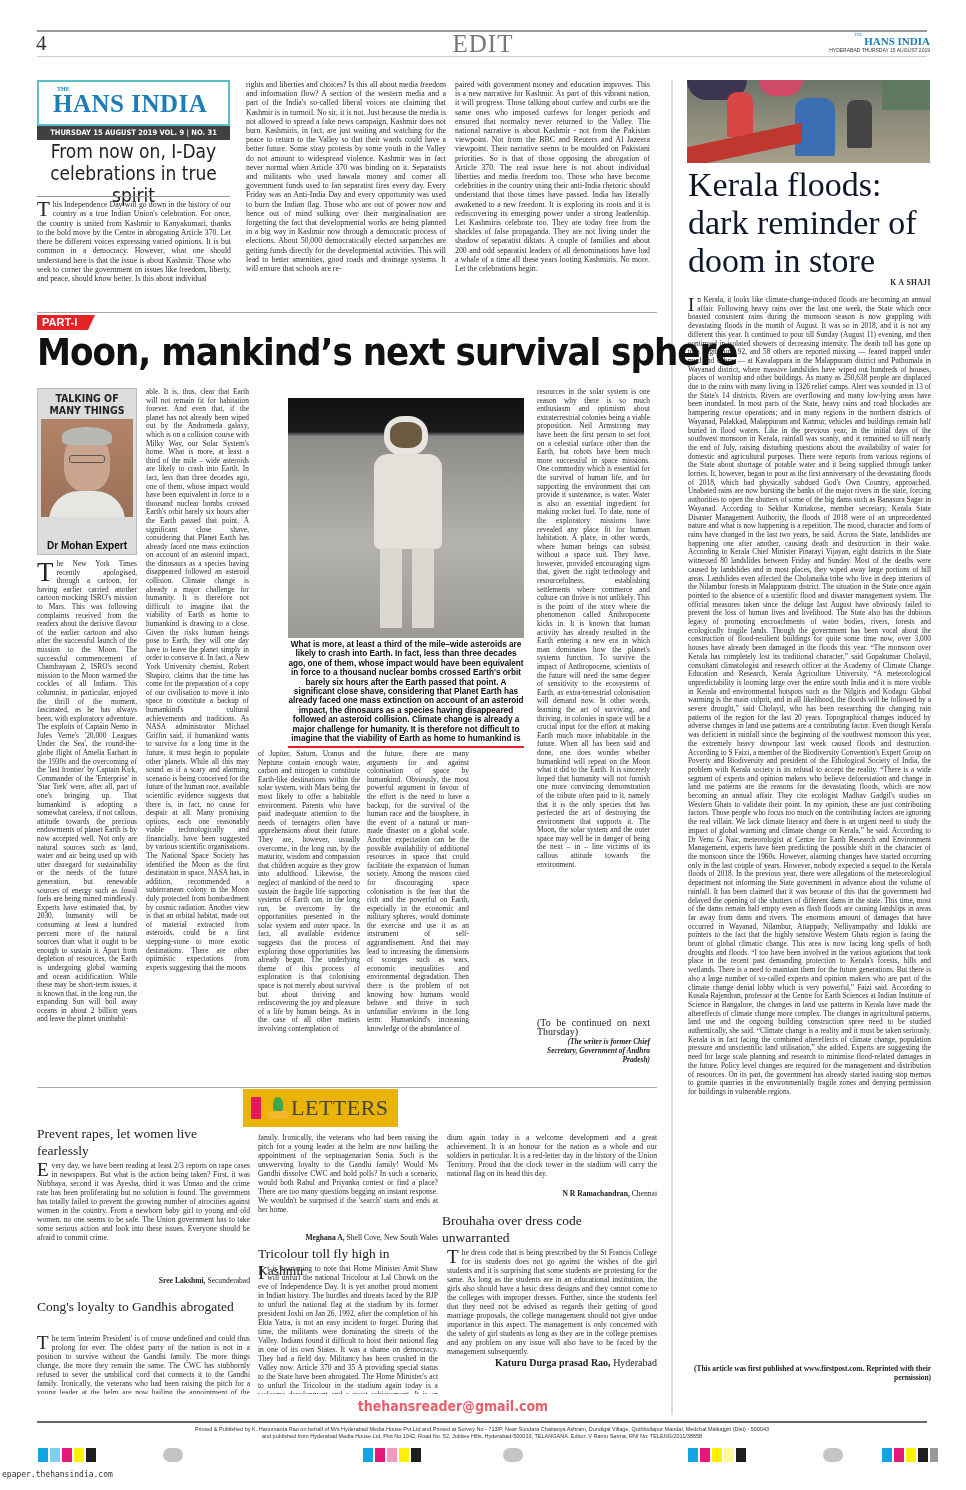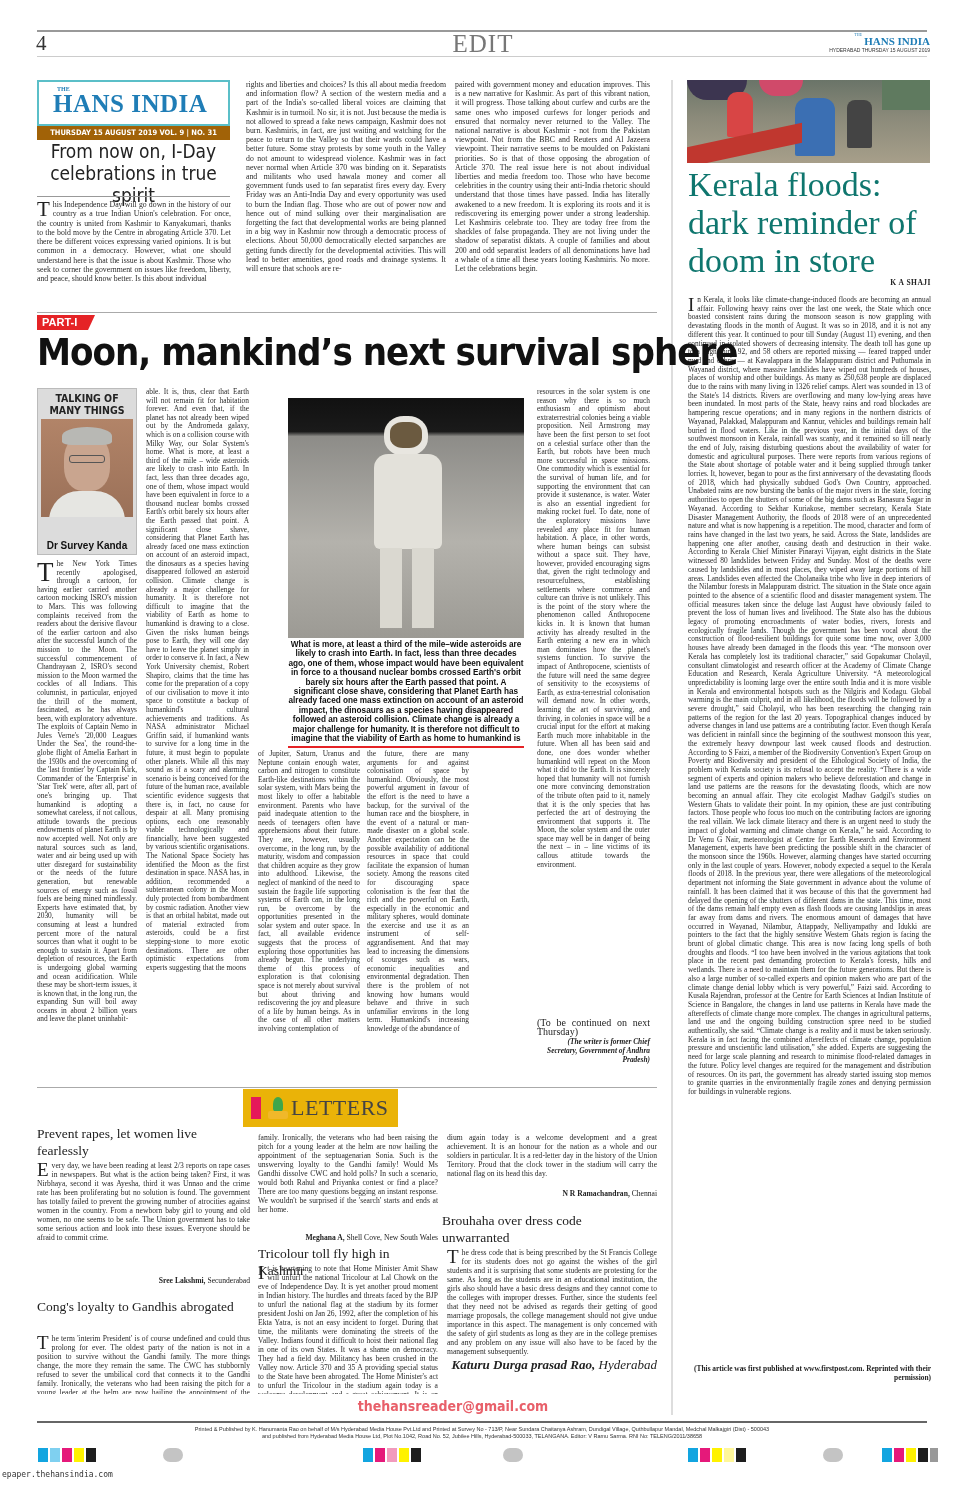--- a/index.html
+++ b/index.html
@@ -25,60 +25,60 @@
   <div class="serif" style="font-size:4px; color:#1f7db6; position:absolute; right:68px; top:0;">THE</div>
   <div class="serif" style="font-size:11px; font-weight:bold; color:#1f7db6; line-height:12px; margin-top:3px;">HANS INDIA</div>
   <div class="sans" style="font-size:5px; color:#333; line-height:6px;">HYDERABAD THURSDAY 15 AUGUST 2019</div>
 </div>
 <div class="rule" style="left:37px; top:56px; width:890px; height:1px; background:#ccc;"></div>
 
 <div class="abs" style="left:37px; top:80px; width:193px; height:46px; border:2px solid #5bbfc8; background:#fff;">
   <div class="serif" style="position:absolute; left:18px; top:4px; font-size:6px; font-weight:bold; color:#1f7db6;">THE</div>
   <div class="serif" style="position:absolute; left:14px; top:8px; font-size:25px; font-weight:bold; color:#1f7db6; letter-spacing:0.5px; line-height:28px;">HANS INDIA</div>
 </div>
-<div class="abs cond" style="left:37px; top:126px; width:193px; height:14px; background:#a16207; color:#fff; font-size:7.5px; font-weight:bold; text-align:center; line-height:14px;">THURSDAY 15 AUGUST 2019  VOL. 9 | NO. 31</div>
+<div class="abs cond" style="left:37px; top:126px; width:193px; height:14px; background:#404040; color:#fff; font-size:7.5px; font-weight:bold; text-align:center; line-height:14px;">THURSDAY 15 AUGUST 2019  VOL. 9 | NO. 31</div>
 <div class="abs cond" style="left:37px; top:140px; width:193px; text-align:center; font-size:19px; line-height:22px; color:#222;">From now on, I-Day celebrations in true spirit</div>
 <div class="rule" style="left:37px; top:196px; width:193px; height:1px; background:#999;"></div>
 <div class="abs body-txt" style="left:37px; top:200px; width:194px; height:103px; font-size:7.8px; line-height:9.3px;">
   <span class="dropcap" style="font-size:21px; line-height:17px;">T</span><span>his Independence Day will go down in the history of our country as a true Indian Union's celebration. For once, the country is united from Kashmir to Kanyakumari, thanks to the bold move by the Centre in abrogating Article 370. Let there be different voices expressing varied opinions. It is but common in a democracy. However, what one should understand here is that the issue is about Kashmir. Those who seek to corner the government on issues like freedom, liberty, and peace, should know better. Is this about individual</span>
 </div>
 <div class="abs body-txt" style="left:246px; top:80px; width:200px; height:220px; font-size:7.8px; line-height:9.2px;">rights and liberties and choices? Is this all about media freedom and information flow? A section of the western media and a part of the India's so-called liberal voices are claiming that Kashmir is in turmoil. No sir, it is not. Just because the media is not allowed to spread a fake news campaign, Kashmir does not burn. Kashmiris, in fact, are just waiting and watching for the peace to return to the Valley so that their wards could have a better future. Some stray protests by some youth in the Valley do not amount to widespread violence. Kashmir was in fact never normal when Article 370 was binding on it. Separatists and militants who used hawala money and corner all government funds used to fan separatist fires every day. Every Friday was an Anti-India Day and every opportunity was used to burn the Indian flag. Those who are out of power now and hence out of mind sulking over their marginalisation are forgetting the fact that developmental works are being planned in a big way in Kashmir now through a democratic process of elections. About 50,000 democratically elected sarpanches are getting funds directly for the developmental activities. This will lead to better amenities, good roads and drainage systems. It will ensure that schools are re-</div>
 <div class="abs body-txt" style="left:455px; top:80px; width:195px; height:220px; font-size:7.8px; line-height:9.2px;">paired with government money and education improves. This is a new narrative for Kashmir. As part of this vibrant nation, it will progress. Those talking about curfew and curbs are the same ones who imposed curfews for longer periods and ensured that normalcy never returned to the Valley. The national narrative is about Kashmir - not from the Pakistan viewpoint. Not from the BBC and Reuters and Al Jazeera viewpoint. Their narrative seems to be moulded on Pakistani priorities. So is that of those opposing the abrogation of Article 370. The real issue here is not about individual liberties and media freedom too. Those who have become celebrities in the country using their anti-India rhetoric should understand that those times have passed. India has literally awakened to a new freedom. It is exploring its roots and it is rediscovering its emerging power under a strong leadership. Let Kashmiris celebrate too. They are today free from the shackles of false propaganda. They are not living under the shadow of separatist diktats. A couple of families and about 200 and odd separatist leaders of all denominations have had a whale of a time all these years looting Kashmiris. No more. Let the celebrations begin.</div>
 
 <div class="vrule" style="left:671px; top:80px; height:1335px; background:#ddd; width:2px;"></div>
 <div class="abs" style="left:687px; top:80px; width:243px; height:83px; overflow:hidden; background:linear-gradient(180deg,#6a7468 0%,#8b8a7a 45%,#a79f8a 100%);">
   <div style="position:absolute; left:0; top:0; width:60px; height:20px; background:#3c3550; border-radius:0 0 30px 30px;"></div>
   <div style="position:absolute; left:72px; top:0; width:44px; height:16px; background:#d04a6a; border-radius:0 0 24px 24px;"></div>
   <div style="position:absolute; left:40px; top:12px; width:26px; height:45px; background:#d84545; border-radius:10px 10px 2px 2px;"></div>
   <div style="position:absolute; left:108px; top:18px; width:40px; height:58px; background:#3b6fb3; border-radius:12px 12px 2px 2px;"></div>
   <div style="position:absolute; left:0; top:55px; width:115px; height:20px; background:#c0372f; transform:skewY(-12deg);"></div>
   <div style="position:absolute; left:160px; top:20px; width:25px; height:48px; background:#444; border-radius:8px 8px 2px 2px;"></div>
   <div style="position:absolute; left:195px; top:0; width:48px; height:30px; background:#5f7a5f;"></div>
 </div>
-<div class="abs serif" style="left:688px; top:166px; width:260px; font-size:34px; line-height:38px; color:#0f766e;">Kerala floods: dark reminder of doom in store</div>
+<div class="abs serif" style="left:688px; top:166px; width:260px; font-size:34px; line-height:38px; color:#0f172a;">Kerala floods: dark reminder of doom in store</div>
 <div class="abs serif" style="left:688px; top:278px; width:243px; text-align:right; font-size:7.5px; font-weight:bold; letter-spacing:0.5px;">K A SHAJI</div>
 <div class="abs body-txt" style="left:688px; top:296px; width:243px; height:1060px; font-size:7.35px; line-height:8.7px;">
   <span class="dropcap" style="font-size:19px; line-height:15px;">I</span><span>n Kerala, it looks like climate-change-induced floods are becoming an annual affair. Following heavy rains over the last one week, the State which once boasted consistent rains during the monsoon season is now grappling with devastating floods in the month of August. It was so in 2018, and it is not any different this year. It continued to pour till Sunday (August 11) evening, and then continued in isolated showers of decreasing intensity. The death toll has gone up to a frightening 92, and 58 others are reported missing — feared trapped under mud and debris — at Kavalappara in the Malappuram district and Puthumala in Wayanad district, where massive landslides have wiped out hundreds of houses, places of worship and other buildings. As many as 250,638 people are displaced due to the rains with many living in 1326 relief camps. Alert was sounded in 13 of the State's 14 districts. Rivers are overflowing and many low-lying areas have been inundated. In most parts of the State, heavy rains and road blockades are hampering rescue operations; and in many regions in the northern districts of Wayanad, Palakkad, Malappuram and Kannur, vehicles and buildings remain half buried in flood waters. Like in the previous year, in the initial days of the southwest monsoon in Kerala, rainfall was scanty, and it remained so till nearly the end of July, raising disturbing questions about the availability of water for domestic and agricultural purposes. There were reports from various regions of the State about shortage of potable water and it being supplied through tanker lorries. It, however, began to pour as the first anniversary of the devastating floods of 2018, which had physically subdued God's Own Country, approached. Unabated rains are now bursting the banks of the major rivers in the state, forcing authorities to open the shutters of some of the big dams such as Banasura Sagar in Wayanad. According to Sekhar Kuriakose, member secretary, Kerala State Disaster Management Authority, the floods of 2018 were of an unprecedented nature and what is now happening is a repetition. The mood, character and form of rains have changed in the last two years, he said. Across the State, landslides are happening one after another, causing death and destruction in their wake. According to Kerala Chief Minister Pinarayi Vijayan, eight districts in the State witnessed 80 landslides between Friday and Sunday. Most of the deaths were caused by landslides and in most places, they wiped away large portions of hill areas. Landslides even affected the Cholanaika tribe who live in deep interiors of the Nilambur forests in Malappuram district. The situation in the State once again pointed to the absence of a scientific flood and disaster management system. The official measures taken since the deluge last August have obviously failed to prevent the loss of human lives and livelihood. The State also has the dubious legacy of promoting encroachments of water bodies, rivers, forests and ecologically fragile lands. Though the government has been vocal about the construction of flood-resilient buildings for quite some time now, over 3,000 houses have already been damaged in the floods this year. “The monsoon over Kerala has completely lost its traditional character,” said Gopakumar Cholayil, consultant climatologist and research officer at the Academy of Climate Change Education and Research, Kerala Agriculture University. “A meteorological unpredictability is looming large over the entire south India and it is more visible in Kerala and environmental hotspots such as the Nilgiris and Kodagu. Global warming is the main culprit, and in all likelihood, the floods will be followed by a severe drought,” said Cholayil, who has been researching the changing rain patterns of the region for the last 20 years. Topographical changes induced by adverse changes in land use patterns are a contributing factor. Even though Kerala was deficient in rainfall since the beginning of the southwest monsoon this year, the extremely heavy downpour last week caused floods and destruction. According to S Faizi, a member of the Biodiversity Convention's Expert Group on Poverty and Biodiversity and president of the Ethological Society of India, the problem with Kerala society is its refusal to accept the reality. “There is a wide segment of experts and opinion makers who believe deforestation and change in land use patterns are the reasons for the devastating floods, which are now becoming an annual affair. They cite ecologist Madhav Gadgil's studies on Western Ghats to validate their point. In my opinion, these are just contributing factors. Those people who focus too much on the contributing factors are ignoring the real villain. We lack climate literacy and there is an urgent need to study the impact of global warming and climate change on Kerala,” he said. According to Dr Venu G Nair, meteorologist at Centre for Earth Research and Environment Management, experts have been predicting the possible shift in the character of the monsoon since the 1960s. However, alarming changes have started occurring only in the last couple of years. However, nobody expected a sequel to the Kerala floods of 2018. In the previous year, there were allegations of the meteorological department not informing the State government in advance about the volume of rainfall. It has been claimed that it was because of this that the government had delayed the opening of the shutters of different dams in the state. This time, most of the dams remain half empty even as flash floods are causing landslips in areas far away from dams and rivers. The enormous amount of damages that have occurred in Wayanad, Nilambur, Attappady, Nelliyampathy and Idukki are pointers to the fact that the highly sensitive Western Ghats region is facing the brunt of global climatic change. This area is now facing long spells of both droughts and floods. “I too have been involved in the various agitations that took place in the recent past demanding protection to Kerala's forests, hills and wetlands. There is a need to maintain them for the future generations. But there is also a large number of so-called experts and opinion makers who are part of the climate change denial lobby which is very powerful,” Faizi said. According to Kusala Rajendran, professor at the Centre for Earth Sciences at Indian Institute of Science in Bangalore, the changes in land use patterns in Kerala have made the aftereffects of climate change more complex. The changes in agricultural patterns, land use and the ongoing building construction spree need to be studied authentically, she said. “Climate change is a reality and it must be taken seriously. Kerala is in fact facing the combined aftereffects of climate change, population pressure and unscientific land utilisation,” she added. Experts are suggesting the need for large scale planning and research to minimise flood-related damages in the future. Policy level changes are required for the management and distribution of resources. On its part, the government has already started issuing stop memos to granite quarries in the environmentally fragile zones and denying permission for buildings in vulnerable regions.</span>
 </div>
 <div class="abs serif" style="left:688px; top:1365px; width:243px; text-align:right; font-size:7.4px; line-height:8.6px; font-weight:bold;">(This article was first published at www.firstpost.com. Reprinted with their permission)</div>
 
 <div class="rule" style="left:37px; top:312px; width:620px; height:1px; background:#aaa;"></div>
 <div class="abs sans" style="left:37px; top:315px; width:58px; height:15px; background:#e52326; color:#fff; font-weight:bold; font-size:11px; line-height:15px; padding-left:5px; clip-path:polygon(0 0,100% 0,88% 100%,0 100%);">PART-I</div>
 <div class="abs cond" style="left:37px; top:330px; width:630px; font-size:38px; font-weight:bold; line-height:44px; color:#111; letter-spacing:-1px; white-space:nowrap;">Moon, mankind’s next survival sphere</div>
 
 <div class="abs" style="left:37px; top:388px; width:100px; height:167px; background:#dcdcdc; border:1px solid #bbb;">
   <div class="cond" style="text-align:center; font-weight:bold; font-size:10.5px; line-height:12px; margin-top:3px; color:#222;">TALKING OF</div>
   <div class="cond" style="text-align:center; font-weight:bold; font-size:10.5px; line-height:12px; color:#222;">MANY THINGS</div>
   <div style="position:absolute; left:3px; top:30px; width:92px; height:98px; background:linear-gradient(180deg,#b28468 0%,#9a7058 100%); overflow:hidden;">
     <div style="position:absolute; left:23px; top:14px; width:46px; height:58px; background:#c9a58f; border-radius:45% 45% 40% 40%;"></div>
     <div style="position:absolute; left:21px; top:8px; width:50px; height:18px; background:#b8b8b4; border-radius:50% 50% 20% 20%;"></div>
     <div style="position:absolute; left:28px; top:36px; width:36px; height:8px; border:1.5px solid #555; border-radius:3px;"></div>
     <div style="position:absolute; left:8px; top:72px; width:76px; height:30px; background:#e6e6e2; border-radius:30px 30px 0 0;"></div>
   </div>
-  <div class="sans" style="position:absolute; left:0; bottom:3px; width:100%; text-align:center; font-weight:bold; font-size:10px; color:#111;">Dr Survey Kanda</div>
+  <div class="sans" style="position:absolute; left:0; bottom:3px; width:100%; text-align:center; font-weight:bold; font-size:10px; color:#111;">Dr Mohan Expert</div>
 </div>
 
 <div class="abs body-txt" style="left:37px; top:560px; width:100px; height:507px;">
   <span class="dropcap">T</span><span>he New York Times recently apologised, through a cartoon, for having earlier carried another cartoon mocking ISRO's mission to Mars. This was following complaints received from the readers about the derisive flavour of the earlier cartoon and also after the successful launch of the mission to the Moon. The successful commencement of Chandrayaan 2, ISRO's second mission to the Moon warmed the cockles of all Indians. This columnist, in particular, enjoyed the thrill of the moment, fascinated, as he has always been, with exploratory adventure. The exploits of Captain Nemo in Jules Verne's '20,000 Leagues Under the Sea', the round-the-globe flight of Amelia Earhart in the 1930s and the overcoming of the 'last frontier' by Captain Kirk, Commander of the 'Enterprise' in 'Star Trek' were, after all, part of one's bringing up. That humankind is adopting a somewhat careless, if not callous, attitude towards the precious endowments of planet Earth is by now accepted well. Not only are natural sources such as land, water and air being used up with utter disregard for sustainability or the needs of the future generation, but renewable sources of energy such as fossil fuels are being mined mindlessly. Experts have estimated that, by 2030, humanity will be consuming at least a hundred percent more of the natural sources than what it ought to be enough to sustain it. Apart from depletion of resources, the Earth is undergoing global warming and ocean acidification. While these may be short-term issues, it is known that, in the long run, the expanding Sun will boil away oceans in about 2 billion years and leave the planet uninhabit-</span>
 </div>
 <div class="abs body-txt" style="left:146px; top:388px; width:103px; height:680px;">able. It is, thus, clear that Earth will not remain fit for habitation forever. And even that, if the planet has not already been wiped out by the Andromeda galaxy, which is on a collision course with Milky Way, our Solar System's home. What is more, at least a third of the mile – wide asteroids are likely to crash into Earth. In fact, less than three decades ago, one of them, whose impact would have been equivalent in force to a thousand nuclear bombs crossed Earth's orbit barely six hours after the Earth passed that point. A significant close shave, considering that Planet Earth has already faced one mass extinction on account of an asteroid impact, the dinosaurs as a species having disappeared followed an asteroid collision. Climate change is already a major challenge for humanity. It is therefore not difficult to imagine that the viability of Earth as home to humankind is drawing to a close. Given the risks human beings pose to Earth, they will one day have to leave the planet simply in order to conserve it. In fact, a New York University chemist, Robert Shapiro, claims that the time has come for the preparation of a copy of our civilisation to move it into space to constitute a backup of humankind's cultural achievements and traditions. As NASA administrator Michael Griffin said, if humankind wants to survive for a long time in the future, it must begin to populate other planets. While all this may sound as if a scary and alarming scenario is being conceived for the future of the human race, available scientific evidence suggests that there is, in fact, no cause for despair at all. Many promising options, each one reasonably viable technologically and financially, have been suggested by various scientific organisations. The National Space Society has identified the Moon as the first destination in space. NASA has, in addition, recommended a subterranean colony in the Moon duly protected from bombardment by cosmic radiation. Another view is that an orbital habitat, made out of material extracted from asteroids, could be a first stepping-stone to more exotic destinations. There are other optimistic expectations from experts suggesting that the moons</div>
 
 <div class="abs" style="left:288px; top:398px; width:236px; height:240px; overflow:hidden; background:linear-gradient(180deg,#111 0%,#1a1a1a 14%,#8d8c88 16%,#b4b2ac 60%,#9c9a94 100%);">
   <div style="position:absolute; left:96px; top:18px; width:44px; height:40px; background:#e8e6e0; border-radius:45%;"></div>
   <div style="position:absolute; left:102px; top:24px; width:32px; height:26px; background:#6b5a40; border-radius:40%;"></div>
@@ -133,21 +133,21 @@
   <b>N R Ramachandran,</b> <span>Chennai</span>
 </div>
 <div class="abs body-txt" style="left:447px; top:1133px; width:210px; height:54px; font-size:7.6px; line-height:9px;">
   <span>dium again today is a welcome development and a great achievement. It is an honour for the nation as a whole and our soldiers in particular. It is a red-letter day in the history of the Union Territory. Proud that the clock tower in the stadium will carry the national flag on its head this day.</span>
 </div>
 
 <div class="abs serif" style="left:442px; top:1212px; width:210px; font-size:13.5px; line-height:17px; color:#222;">Brouhaha over dress code unwarranted</div>
 <div class="abs body-txt" style="left:447px; top:1248px; width:210px; height:108px; font-size:7.6px; line-height:9px;">
   <span class="dropcap" style="font-size:19px; line-height:15px;">T</span><span>he dress code that is being prescribed by the St Francis College for its students does not go against the wishes of the girl students and it is surprising that some students are protesting for the same. As long as the students are in an educational institution, the girls also should have a basic dress designs and they cannot come to the colleges with improper dresses. Further, since the students feel that they need not be advised as regards their getting of good marriage proposals, the college management should not give undue importance in this aspect. The management is only concerned with the safety of girl students as long as they are in the college premises and any problem on any issue will also have to be faced by the management subsequently.</span>
 </div>
-<div class="abs serif" style="left:447px; top:1357px; width:210px; text-align:right; font-size:13px;font-style:italic;">
+<div class="abs serif" style="left:447px; top:1357px; width:210px; text-align:right; font-size:10px;">
   <b>Katuru Durga prasad Rao,</b> <span>Hyderabad</span>
 </div>
 
 <div class="abs cond" style="left:243px; top:1398px; width:420px; text-align:center; font-size:14px; font-weight:bold; color:#e8606a;">thehansreader@gmail.com</div>
 
 <div class="rule" style="left:37px; top:1421px; width:890px; height:2px; background:#666;"></div>
 <div class="abs sans" style="left:37px; top:1426px; width:890px; text-align:center; font-size:5.5px; line-height:7px; color:#333;">
   <div>Printed &amp; Published by K. Hanumanta Rao on behalf of M/s Hyderabad Media House Pvt.Ltd and Printed at Survey No - 713/P, Near Sundara Chaitanya Ashram, Dundigal Village, Quthbullapur Mandal, Medchal Malkajgiri (Dist) - 500043</div>
   <div>and published from Hyderabad Media House Ltd, Plot No.1042, Road No. 52, Jubilee Hills, Hyderabad-500033, TELANGANA. Editor: V Ramu Sarma. RNI No: TELENG/2011/38658</div>
 </div>

